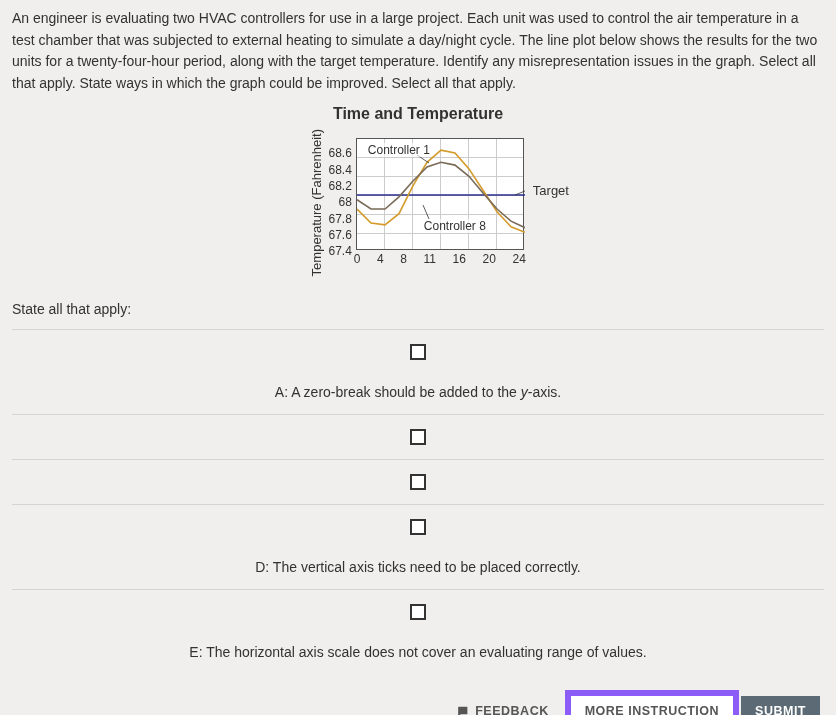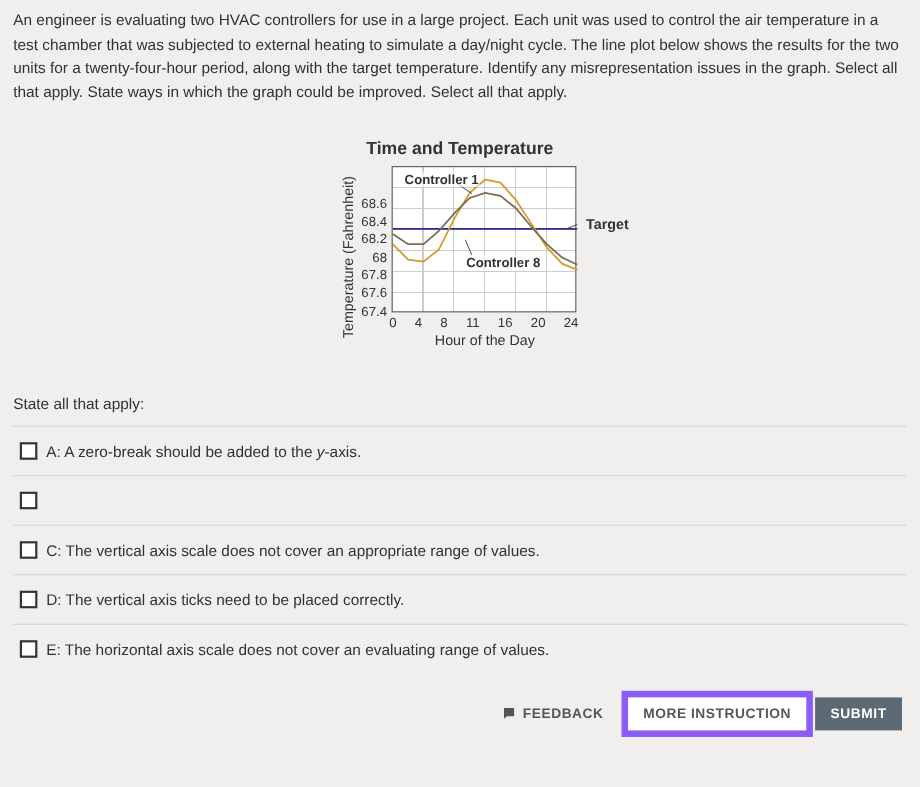--- a/index.html
+++ b/index.html
@@ -8,25 +8,25 @@
     background: #f0efed;
     width: 836px;
     height: 715px;
     padding: 8px 12px;
     color: #323232;
     font-size: 14px;
     overflow: hidden;
   }
   .question-text {
     line-height: 1.55;
-    margin-bottom: 32px;
+    margin-bottom: 10px;
   }
   .chart-block {
     text-align: center;
-    margin-bottom: 42px;
+    margin-bottom: 22px;
   }
   .chart-title {
     font-weight: bold;
     font-size: 16px;
     margin-bottom: 6px;
   }
   .chart-holder {
     display: inline-flex;
     align-items: center;
   }
@@ -43,42 +43,41 @@
     justify-content: space-between;
     height: 112px;
     font-size: 12px;
     text-align: right;
     margin-right: 4px;
   }
   .plot-wrap { display:inline-block; }
   .plot-area {
     position: relative;
     width: 168px;
-    height: 133px;
+    height: 112px;
     border: 1.5px solid #555;
     background:
       repeating-linear-gradient(to right, transparent, transparent 27px, #ccc 27px, #ccc 28px),
       repeating-linear-gradient(to bottom, transparent, transparent 18px, #ccc 18px, #ccc 19px),
       #ffffff;
-    font-weight: bold;
   }
   .plot-area svg { position:absolute; top:0; left:0; }
   .ann { position:absolute; font-size:12px; background:rgba(255,255,255,0.6); padding:0 1px; white-space:nowrap; pointer-events:none; }
   .target-lbl { position:absolute; left: 176px; top: 44px; font-size:13px; }
   .xaxis-ticks {
     display:flex; justify-content:space-between;
     width:172px; margin-left:-2px;
     font-size:12px; margin-top:2px;
   }
   .xaxis-label { font-size:13px; margin-top:2px; }
   .instruction { margin: 18px 0 12px 0; font-size:14px; }
   .option-row {
     border-top: 1px solid #d6d4d0;
     padding: 14px 6px;
-    display:flex; align-items:center; gap:8px;
+    display:flex; align-items:center; gap:24px;flex-direction:column;
   }
   .option-row:last-of-type { border-bottom: 1px solid #d6d4d0; }
   .chk {
     width:16px; height:16px;
     border: 2px solid #333;
     background:#fff;
     flex-shrink:0;
     cursor:pointer;
   }
   .option-text { font-size:14px; }
@@ -136,39 +135,37 @@
       </div>
       <div class="xaxis-ticks">
         <span>0</span>
         <span>4</span>
         <span>8</span>
         <span>11</span>
         <span>16</span>
         <span>20</span>
         <span>24</span>
       </div>
-      <div class="xaxis-label">Hour of the Day</div>
     </div>
   </div>
 </div>
 
 <div class="instruction">State all that apply:</div>
 
 <div class="option-row">
   <div class="chk"></div>
   <div class="option-text">
     <span>A: A zero-break should be added to the </span><span class="ital">y</span><span>-axis.</span>
   </div>
 </div>
 <div class="option-row">
   <div class="chk"></div>
 </div>
 <div class="option-row">
   <div class="chk"></div>
-  <div class="option-text">C: The vertical axis scale does not cover an appropriate range of values.</div>
 </div>
 <div class="option-row">
   <div class="chk"></div>
   <div class="option-text">D: The vertical axis ticks need to be placed correctly.</div>
 </div>
 <div class="option-row">
   <div class="chk"></div>
   <div class="option-text">E: The horizontal axis scale does not cover an evaluating range of values.</div>
 </div>
 

